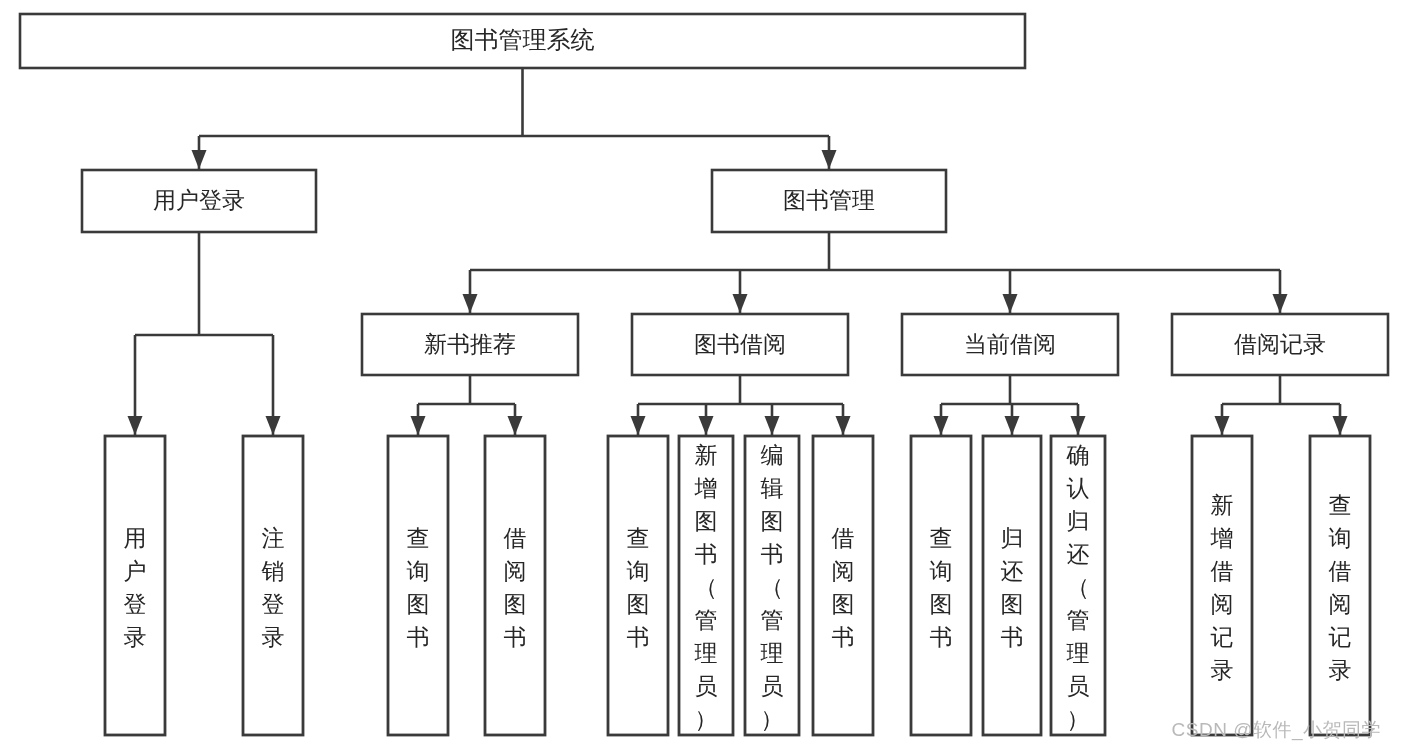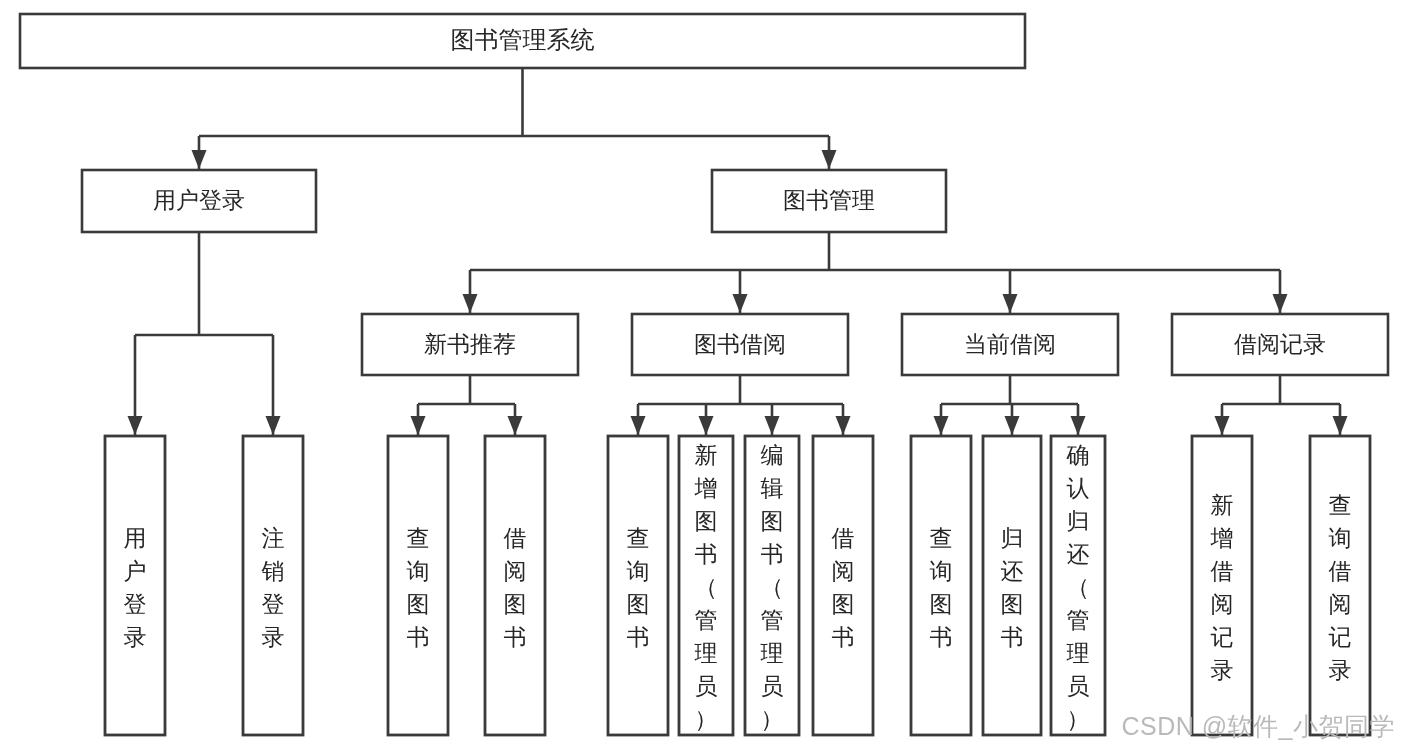--- a/index.html
+++ b/index.html
@@ -55,24 +55,24 @@
     font-size: 24px;
   }
   .leaf-label {
     fill: #262626;
     font-family: "Liberation Sans", "DejaVu Sans", sans-serif;
     font-size: 23px;
     text-anchor: middle;
   }
   .watermark {
     position: absolute;
-    right: 10px;
+    right: 24px;
     bottom: 4px;
     font-family: "Liberation Sans", "DejaVu Sans", sans-serif;
-    font-size: 25px;
+    font-size: 19px;
     color: #b9b9b9;
     white-space: nowrap;
     letter-spacing: 0.5px;
   }
 </style>
 </head>
 <body>
 
 <div id="diagram-root">
   <svg id="flow" viewBox="0 0 1405 747" xmlns="http://www.w3.org/2000/svg">

